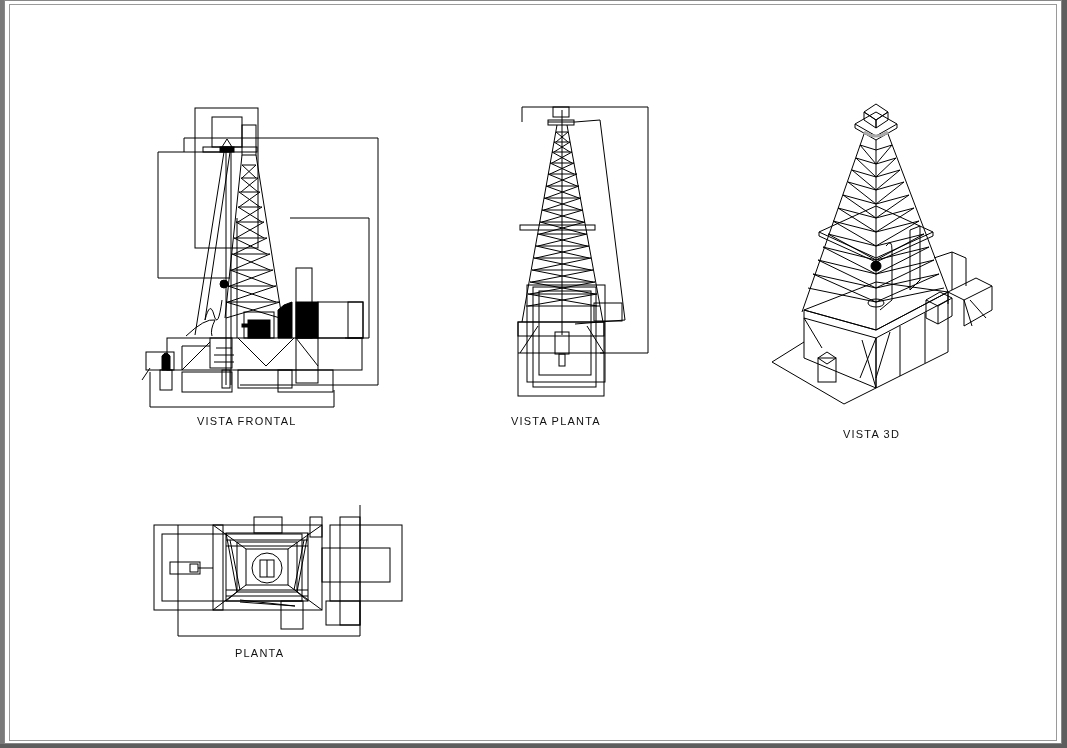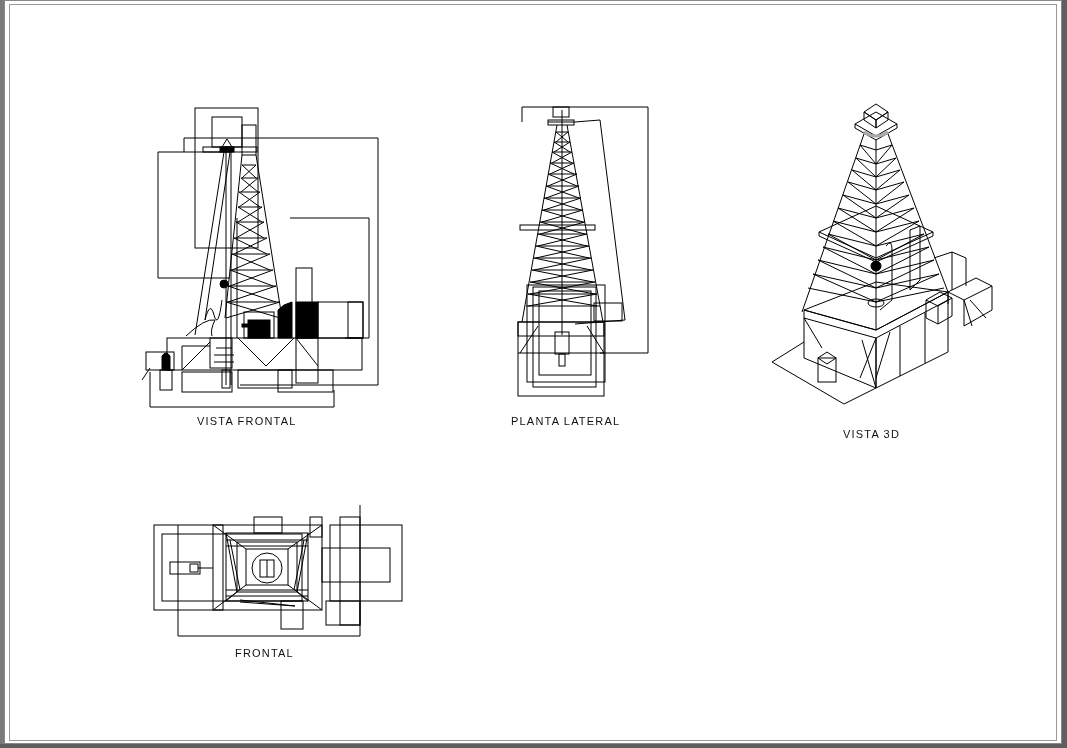--- a/index.html
+++ b/index.html
@@ -172,15 +172,15 @@
     <rect x="310" y="517" width="12" height="20"></rect>
     <rect x="281" y="601" width="22" height="28"></rect>
     <rect x="322" y="548" width="68" height="34"></rect>
     <rect x="330" y="525" width="72" height="76"></rect>
     <rect x="340" y="517" width="20" height="108"></rect>
     <rect x="326" y="601" width="34" height="24"></rect>
   </g>
 </svg>
 
 <div class="lbl" style="left:197px;top:415px;">VISTA FRONTAL</div>
-<div class="lbl" style="left:511px;top:415px;">PLANTA LATERAL</div>
+<div class="lbl" style="left:511px;top:415px;">VISTA PLANTA</div>
 <div class="lbl" style="left:843px;top:420px;margin-top:8px;">VISTA 3D</div>
-<div class="lbl" style="left:235px;top:647px;">FRONTAL</div>
+<div class="lbl" style="left:235px;top:647px;">PLANTA</div>
 
 </body></html>

